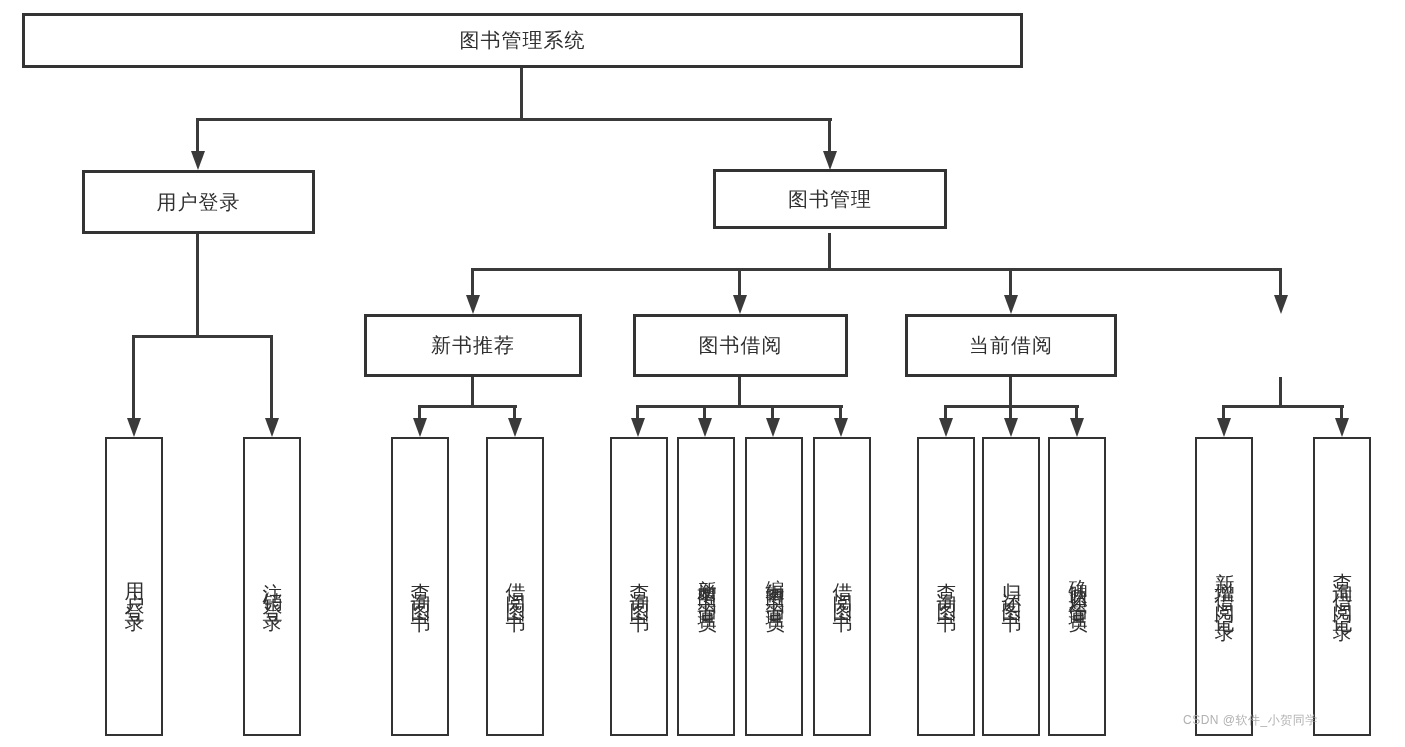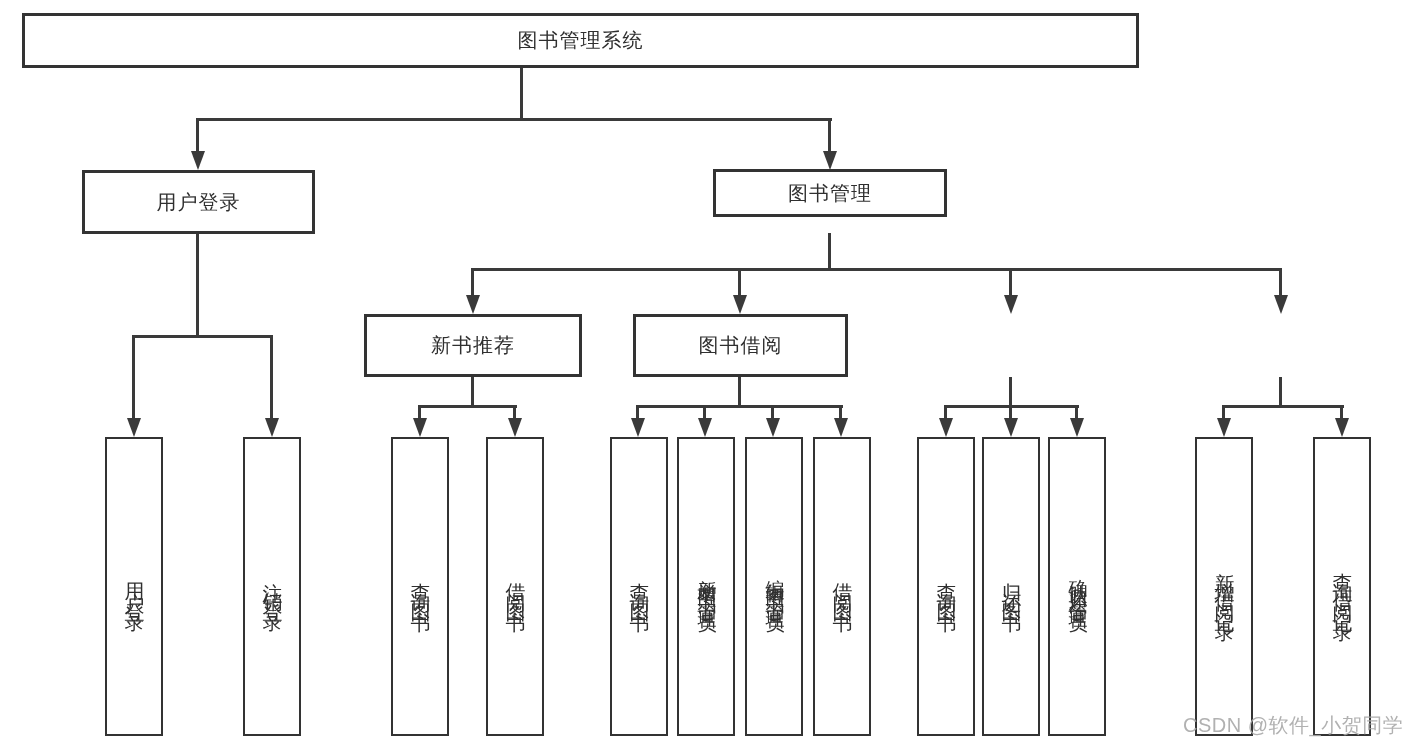--- a/index.html
+++ b/index.html
@@ -32,21 +32,21 @@
   }
   .leaf{
     display:block;border-width:2.5px;
     writing-mode:vertical-rl;text-orientation:mixed;
     text-align:center;line-height:52px;letter-spacing:10px;
     font-size:20px;
   }
   .leaf.long{letter-spacing:5px;font-size:19px;}
   .watermark{
     position:absolute;left:1183px;top:712px;width:212px;
-    font-size:20px;color:var(--watermark);letter-spacing:0.5px;
+    font-size:12px;color:var(--watermark);letter-spacing:0.5px;
     white-space:nowrap;z-index:10;opacity:.9;
   }
 </style>
 </head>
 <body>
 
 <div class="stage">
 
   
   <span>
@@ -111,30 +111,31 @@
     
     <i class="vl" style="left:1279px;top:377px;height:31px"></i>
     <i class="hl" style="left:1222px;top:405px;width:122px"></i>
     <i class="vl" style="left:1222px;top:405px;height:15px"></i>
     <i class="ar" style="left:1217px;top:418px"></i>
     <i class="vl" style="left:1340px;top:405px;height:15px"></i>
     <i class="ar" style="left:1335px;top:418px"></i>
   </span>
 
   
-  <div class="box" style="left:22px;top:13px;width:1117px;height:55px">图书管理系统</div>
+  <div class="box" style="left:22px;top:13px;width:1001px;height:55px">图书管理系统</div>
 
   <div class="box" style="left:82px;top:170px;width:233px;height:64px">用户登录</div>
 
-  <div class="box" style="left:713px;top:169px;width:234px;height:48px">图书管理</div>
+  <div class="box" style="left:713px;top:169px;width:234px;height:60px">图书管理</div>
 
   <div class="box" style="left:633px;top:314px;width:215px;height:63px">图书借阅</div>
 
   <div class="box" style="left:364px;top:314px;width:218px;height:63px">新书推荐</div>
 
+  <div class="box" style="left:905px;top:314px;width:212px;height:63px">当前借阅</div>
 
 
   
   <div class="box leaf" style="left:105px;top:437px;width:58px;height:299px">用户登录</div>
 
   <div class="box leaf" style="left:243px;top:437px;width:58px;height:299px">注销登录</div>
 
   <div class="box leaf" style="left:391px;top:437px;width:58px;height:299px">查询图书</div>
 
   <div class="box leaf" style="left:486px;top:437px;width:58px;height:299px">借阅图书</div>

